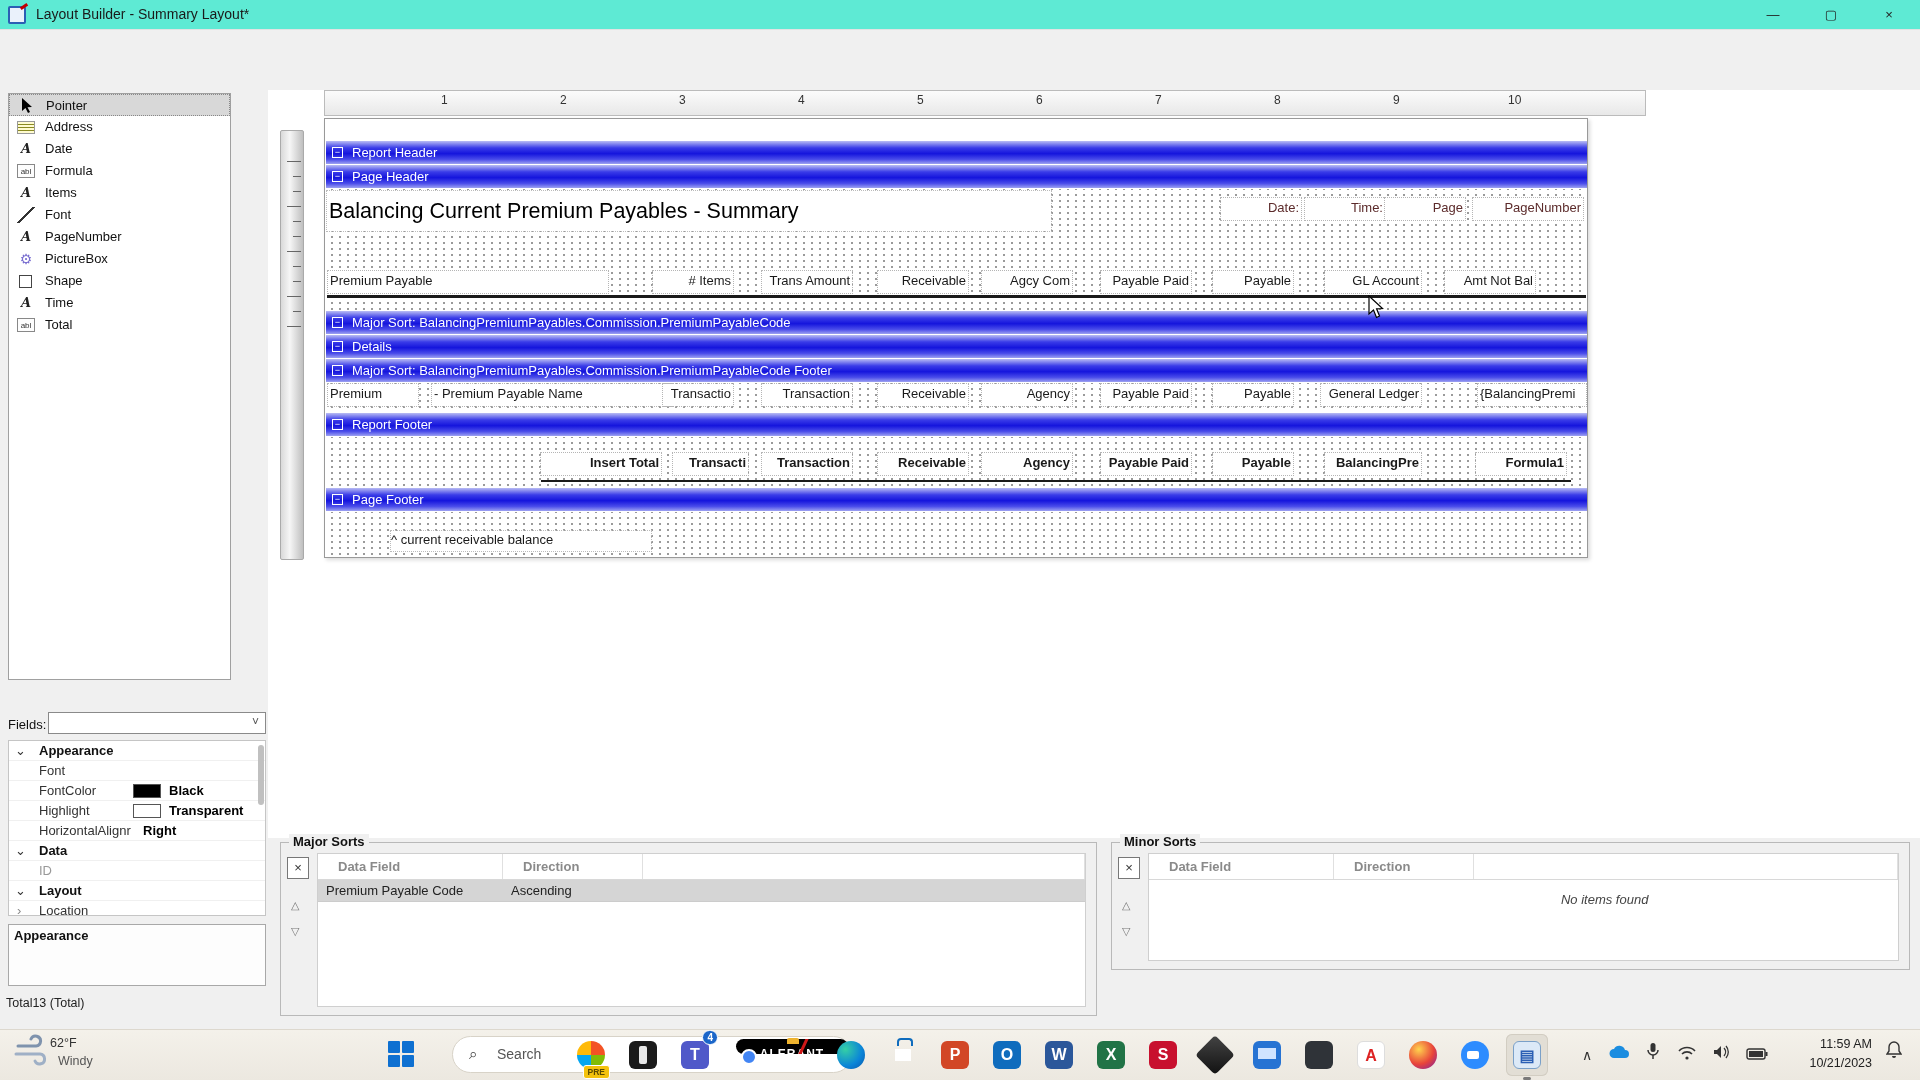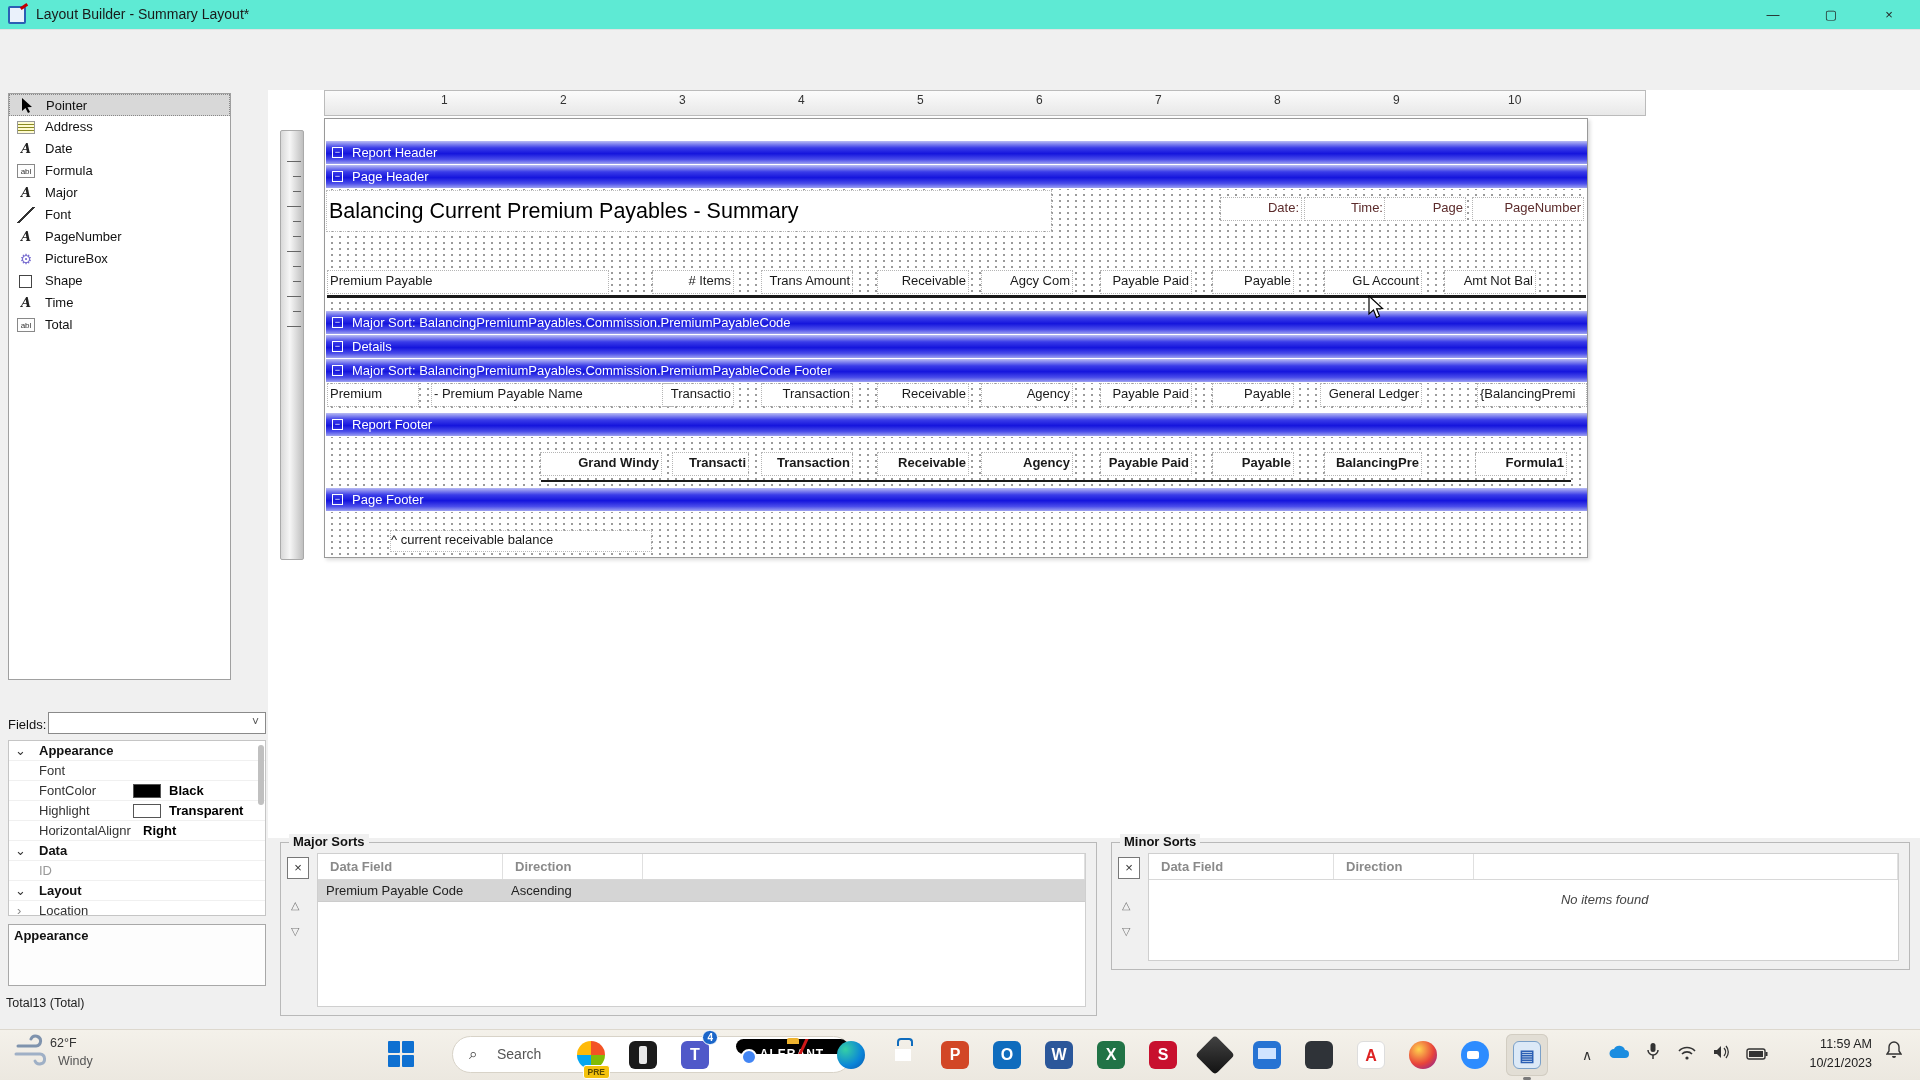--- a/index.html
+++ b/index.html
@@ -83,21 +83,21 @@
 
   
   .groupbox{background:#f0f0f0;border:1px solid #b9b9b9}
   #major-box{left:280px;top:842px;width:817px;height:174px}
   #minor-box{left:1111px;top:842px;width:799px;height:128px}
   .gb-title{position:absolute;top:-9px;left:8px;background:#f0f0f0;padding:0 4px;font-size:13px;font-weight:bold;color:#111}
   .xbtn{position:absolute;left:6px;top:14px;width:22px;height:22px;background:#fff;border:1px solid #777;text-align:center;line-height:20px;font-size:13px;color:#333}
   .tri{position:absolute;left:10px;font-size:11px;color:#777}
   .sort-table{position:absolute;left:36px;top:10px;right:10px;bottom:8px;background:#fff;border:1px solid #cfcfcf}
   .st-head{display:flex;height:26px;border-bottom:1px solid #d8d8d8}
-  .st-hcell{font-size:13px;font-weight:bold;color:#8a8a8a;line-height:26px;padding-left:12px;border-right:1px solid #e0e0e0}
+  .st-hcell{font-size:13px;font-weight:bold;color:#8a8a8a;line-height:26px;padding-left:20px;border-right:1px solid #e0e0e0}
   .st-row{display:flex;height:22px;background:#d5d5d5;border-bottom:1px solid #cccccc}
   .st-cell{font-size:13px;color:#222;line-height:22px;padding-left:8px}
   .c1{width:185px}.c2{width:140px}.cr{flex:1}
   .noitems{position:absolute;left:55%;top:38px;font-size:13px;font-style:italic;color:#444}
 
   
   #taskbar{left:0;top:1029px;width:1920px;height:51px;background:linear-gradient(#f4f1ea,#ece8e0);border-top:1px solid #ddd8ce}
   #weather{left:14px;top:1034px;width:150px;height:42px}
   #weather-temp{position:absolute;left:36px;top:2px;font-size:12.5px;color:#333}
   #weather-cond{position:absolute;left:44px;top:20px;font-size:12.5px;color:#555}
@@ -207,21 +207,21 @@
   <div class="tool-item">
     <span class="ticon aserif">A</span>
     <span>Date</span>
   </div>
   <div class="tool-item">
     <span class="ticon abl">abl</span>
     <span>Formula</span>
   </div>
   <div class="tool-item">
     <span class="ticon aserif">A</span>
-    <span>Major</span>
+    <span>Items</span>
   </div>
   <div class="tool-item">
     <span class="ticon line"></span>
     <span>Font</span>
   </div>
   <div class="tool-item">
     <span class="ticon aserif">A</span>
     <span>PageNumber</span>
   </div>
   <div class="tool-item">
@@ -305,21 +305,21 @@
     <div class="cell r" style="left:553px;top:265px;width:90px">Receivable</div>
     <div class="cell r" style="left:657px;top:265px;width:90px">Agency</div>
     <div class="cell r" style="left:776px;top:265px;width:90px">Payable Paid</div>
     <div class="cell r" style="left:888px;top:265px;width:80px">Payable</div>
     <div class="cell r hsel" style="left:996px;top:265px;width:100px">General Ledger</div>
     <div class="cell" style="left:1153px;top:265px;width:108px">{BalancingPremi</div>
 
     <div class="band" style="top:294px"><span class="minus">−</span><span>Report Footer</span></div>
 
     <div class="dotted" style="top:318px;height:51px"></div>
-    <div class="cell r b" style="left:216px;top:334px;width:120px">Grand Windy</div>
+    <div class="cell r b" style="left:216px;top:334px;width:120px">Insert Total</div>
     <div class="cell r b" style="left:348px;top:334px;width:75px">Transacti</div>
     <div class="cell r b" style="left:437px;top:334px;width:90px">Transaction</div>
     <div class="cell r b" style="left:553px;top:334px;width:90px">Receivable</div>
     <div class="cell r b" style="left:657px;top:334px;width:90px">Agency</div>
     <div class="cell r b" style="left:776px;top:334px;width:90px">Payable Paid</div>
     <div class="cell r b" style="left:888px;top:334px;width:80px">Payable</div>
     <div class="cell r b hsel hollow" style="left:1000px;top:334px;width:96px">BalancingPre</div>
     <div class="cell r b" style="left:1151px;top:334px;width:90px">Formula1</div>
     <div class="hline" style="left:216px;top:361px;width:1030px;height:2px"></div>
 

